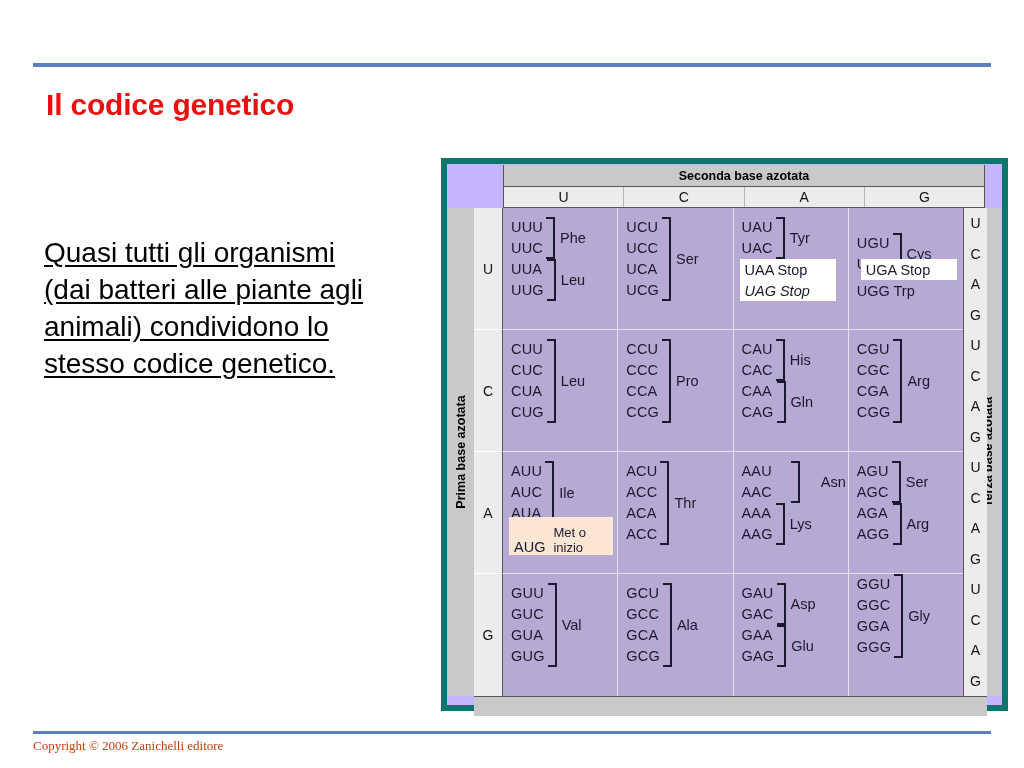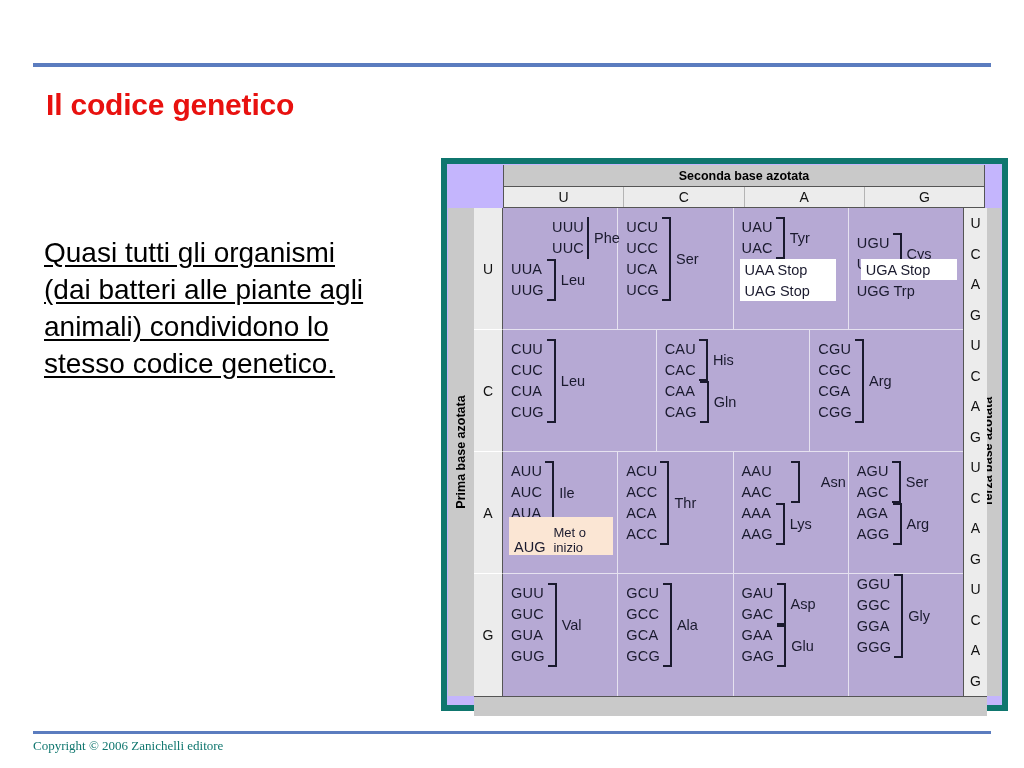--- a/index.html
+++ b/index.html
@@ -58,21 +58,21 @@
     text-underline-offset: 3px;
   }
 
   
   .footer-copyright {
     position: absolute;
     left: 33px;
     top: 738px;
     font-family: "Liberation Serif", serif;
     font-size: 13px;
-    color: #0f766e;
+    color: #c2410c;
   }
 
   
   .codon-figure {
     position: absolute;
     left: 441px;
     top: 158px;
     width: 567px;
     height: 553px;
     background: #c4b5fd;
@@ -356,21 +356,21 @@
 
   <div class="third-base-strip">
     <span>Terza base azotata</span>
   </div>
 
   <div class="grid-area" id="grid-area">
       <div class="code-row">
         <div class="first-base-cell">U</div>
         <div class="cells-wrap">
           <div class="codon-cell">
-            <div class="group" style="top: 9px; height: 42px; margin-left: 41px;">
+            <div class="group" style="top: 9px; height: 42px;">
               <div class="codon-list">
                 <div class="codon">UUU</div>
                 <div class="codon">UUC</div>
               </div>
               <div class="bracket"></div>
               <div class="aa-label">Phe</div>
             </div>
             <div class="group" style="top: 51px; height: 42px;">
               <div class="codon-list">
                 <div class="codon">UUA</div>
@@ -395,21 +395,21 @@
           <div class="codon-cell">
             <div class="group" style="top: 9px; height: 42px;">
               <div class="codon-list">
                 <div class="codon">UAU</div>
                 <div class="codon">UAC</div>
               </div>
               <div class="bracket"></div>
               <div class="aa-label">Tyr</div>
             </div>
             <div class="stop-box" style="top: 51px; width: 96px;">UAA Stop</div>
-            <div class="stop-box" style="top: 72px; width: 96px;">UAG Stop</div>
+            <div class="stop-box" style="top: 72px; width: 96px; font-style: italic;">UAG Stop</div>
           </div>
           <div class="codon-cell">
             <div class="group" style="top: 9px; height: 42px; margin-top: 16px;">
               <div class="codon-list">
                 <div class="codon">UGU</div>
                 <div class="codon">UGC</div>
               </div>
               <div class="bracket"></div>
               <div class="aa-label">Cys</div>
             </div>
@@ -430,20 +430,32 @@
           <div class="codon-cell">
             <div class="group" style="top: 9px; height: 84px;">
               <div class="codon-list">
                 <div class="codon">CUU</div>
                 <div class="codon">CUC</div>
                 <div class="codon">CUA</div>
                 <div class="codon">CUG</div>
               </div>
               <div class="bracket"></div>
               <div class="aa-label">Leu</div>
+            </div>
+          </div>
+          <div class="codon-cell">
+            <div class="group" style="top: 9px; height: 84px;">
+              <div class="codon-list">
+                <div class="codon">CCU</div>
+                <div class="codon">CCC</div>
+                <div class="codon">CCA</div>
+                <div class="codon">CCG</div>
+              </div>
+              <div class="bracket"></div>
+              <div class="aa-label">Pro</div>
             </div>
           </div>
           <div class="codon-cell">
             <div class="group" style="top: 9px; height: 42px;">
               <div class="codon-list">
                 <div class="codon">CAU</div>
                 <div class="codon">CAC</div>
               </div>
               <div class="bracket"></div>
               <div class="aa-label">His</div>

